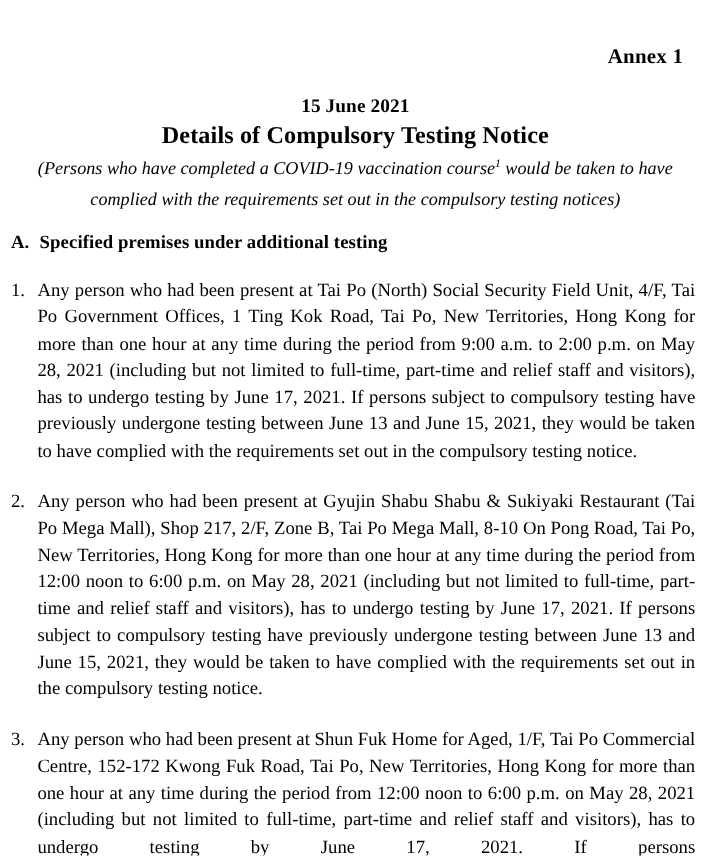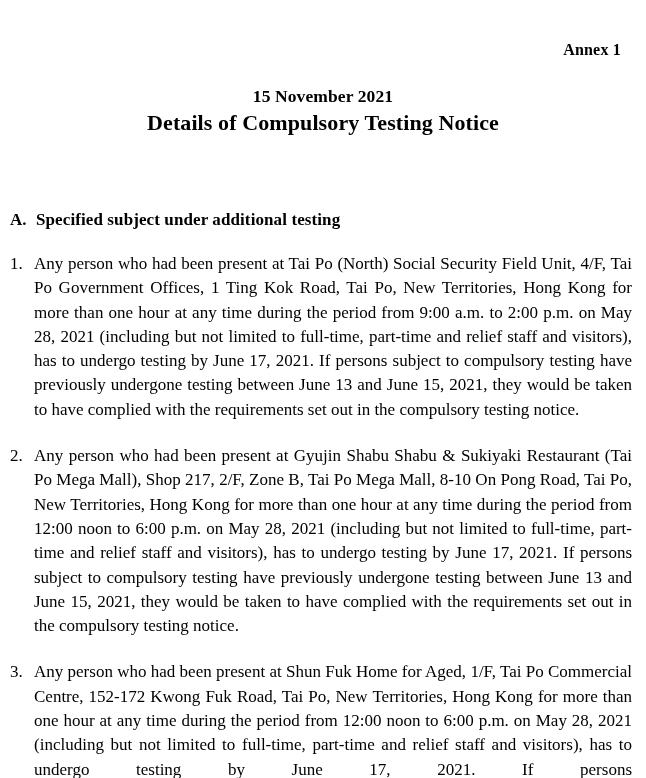--- a/index.html
+++ b/index.html
@@ -17,21 +17,21 @@
     width: 646px;
     height: 778px;
     overflow: hidden;
     background: #ffffff;
     box-sizing: border-box;
   }
   .annex-label {
     position: absolute;
     top: 41px;
     right: 25px;
-    font-size: 16px;
+    font-size: 19px;
     font-weight: bold;
     letter-spacing: 0.2px;
     white-space: nowrap;
   }
   .title-block {
     position: absolute;
     top: 84px;
     left: 18px;
     width: 610px;
     text-align: center;
@@ -113,27 +113,28 @@
   }
 </style>
 </head>
 <body>
 
 <div class="page">
 
   <div class="annex-label">Annex 1</div>
 
   <div class="title-block">
-    <div class="doc-date">15 November 2021</div>
+    <div class="doc-date">15 June 2021</div>
     <div class="doc-title">Details of Compulsory Testing Notice</div>
+    <div class="doc-subtitle"><span>(Persons who have completed a COVID-19 vaccination course</span><sup>1</sup><span> would be taken to have complied with the requirements set out in the compulsory testing notices)</span></div>
   </div>
 
   <div class="section-heading">
     <span class="sec-marker">A.</span>
-    <span class="sec-text">Specified subject under additional testing</span>
+    <span class="sec-text">Specified premises under additional testing</span>
   </div>
 
   <div class="list">
 
     <div class="list-item">
       <span class="marker">1.</span>
       <span class="body">Any person who had been present at Tai Po (North) Social Security Field Unit, 4/F, Tai Po Government Offices, 1 Ting Kok Road, Tai Po, New Territories, Hong Kong for more than one hour at any time during the period from 9:00 a.m. to 2:00 p.m. on May 28, 2021 (including but not limited to full-time, part-time and relief staff and visitors), has to undergo testing by June 17, 2021. If persons subject to compulsory testing have previously undergone testing between June 13 and June 15, 2021, they would be taken to have complied with the requirements set out in the compulsory testing notice.</span>
     </div>
 
     <div class="list-item">

